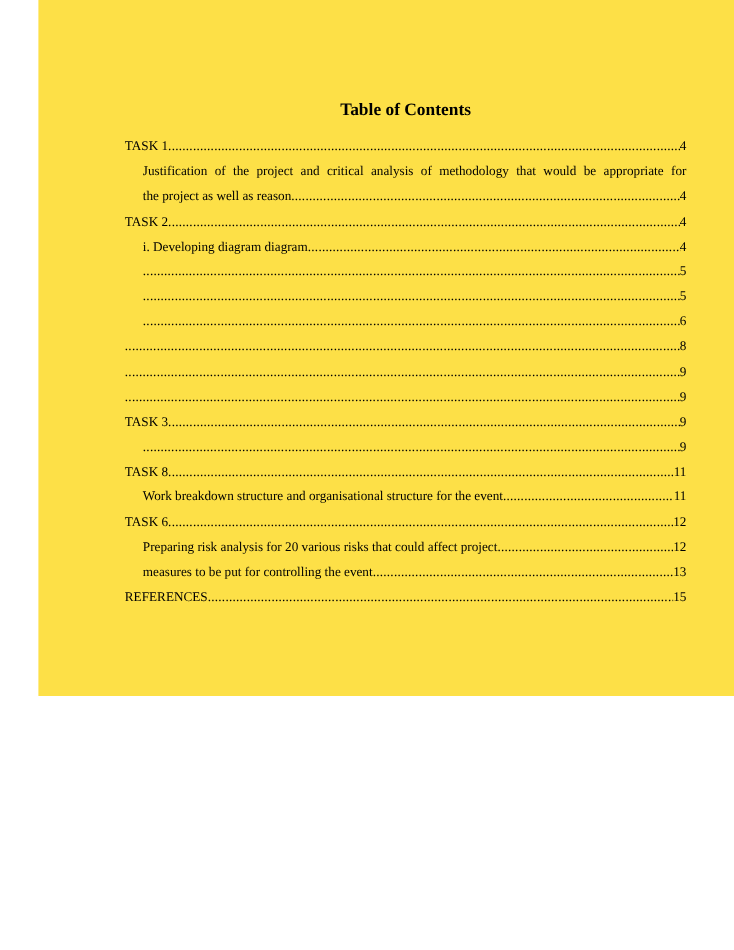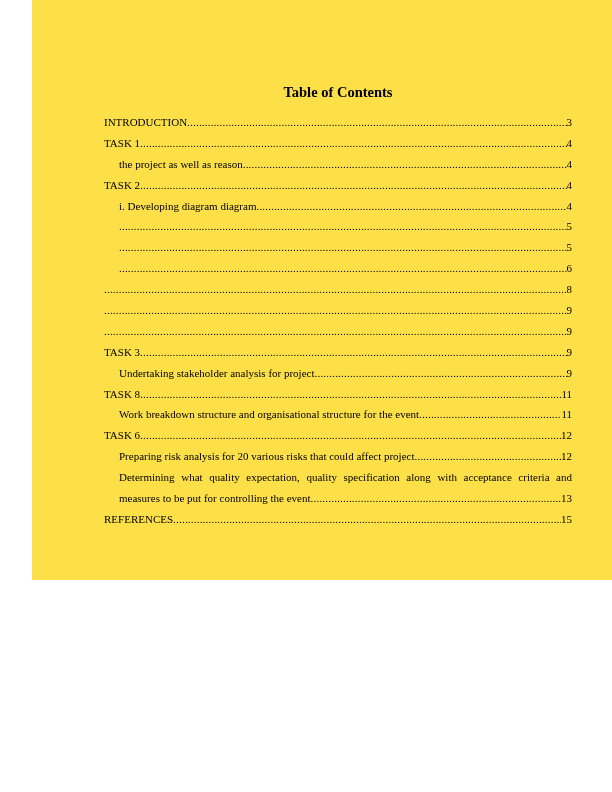--- a/index.html
+++ b/index.html
@@ -20,29 +20,25 @@
           text-align-last: justify; height: 20.9px; white-space: nowrap; }
 </style>
 </head>
 <body>
 
 <div class="page">
   <div class="title">Table of Contents</div>
 
   <div class="toc">
     <div class="line l1">
-        <span class="txt">INTRODUCTION </span>
-        <span class="dots"></span>
-        <span class="pg">3</span>
-      </div>
-    <div class="line l1">
         <span class="txt">TASK 1</span>
         <span class="dots"></span>
         <span class="pg">4</span>
       </div>
+    <div class="wrap">Justification of the project and critical analysis of methodology that would be appropriate for</div>
     <div class="line l2">
         <span class="txt">the project as well as reason</span>
         <span class="dots"></span>
         <span class="pg">4</span>
       </div>
     <div class="line l1">
         <span class="txt">TASK 2</span>
         <span class="dots"></span>
         <span class="pg">4</span>
       </div>
@@ -79,21 +75,20 @@
         <span class="txt"></span>
         <span class="dots"></span>
         <span class="pg">9</span>
       </div>
     <div class="line l1">
         <span class="txt">TASK 3 </span>
         <span class="dots"></span>
         <span class="pg">9</span>
       </div>
     <div class="line l2">
-        <span class="txt">Undertaking stakeholder analysis for project </span>
         <span class="dots"></span>
         <span class="pg">9</span>
       </div>
     <div class="line l1">
         <span class="txt">TASK 8 </span>
         <span class="dots"></span>
         <span class="pg">11</span>
       </div>
     <div class="line l2">
         <span class="txt">Work breakdown structure and organisational structure for the event</span>
@@ -103,21 +98,20 @@
     <div class="line l1">
         <span class="txt">TASK 6 </span>
         <span class="dots"></span>
         <span class="pg">12</span>
       </div>
     <div class="line l2">
         <span class="txt">Preparing risk analysis for 20 various risks that could affect project</span>
         <span class="dots"></span>
         <span class="pg">12</span>
       </div>
-    <div class="wrap">Determining what quality expectation, quality specification along with acceptance criteria and</div>
     <div class="line l2">
         <span class="txt">measures to be put for controlling the event</span>
         <span class="dots"></span>
         <span class="pg">13</span>
       </div>
     <div class="line l1">
         <span class="txt">REFERENCES</span>
         <span class="dots"></span>
         <span class="pg">15</span>
       </div>

